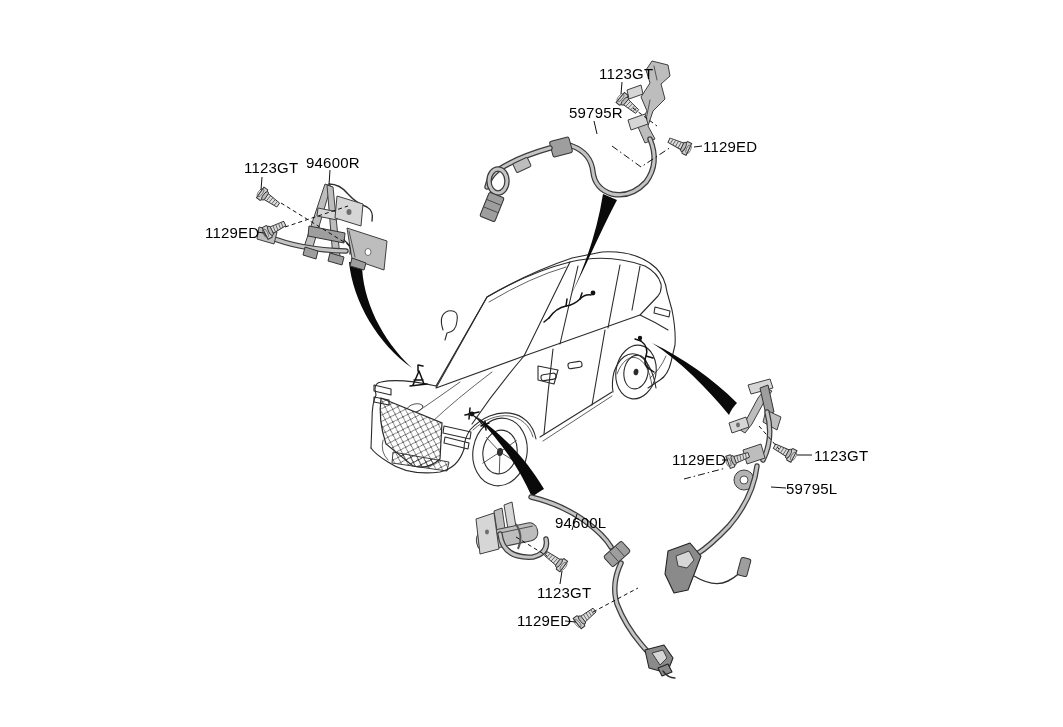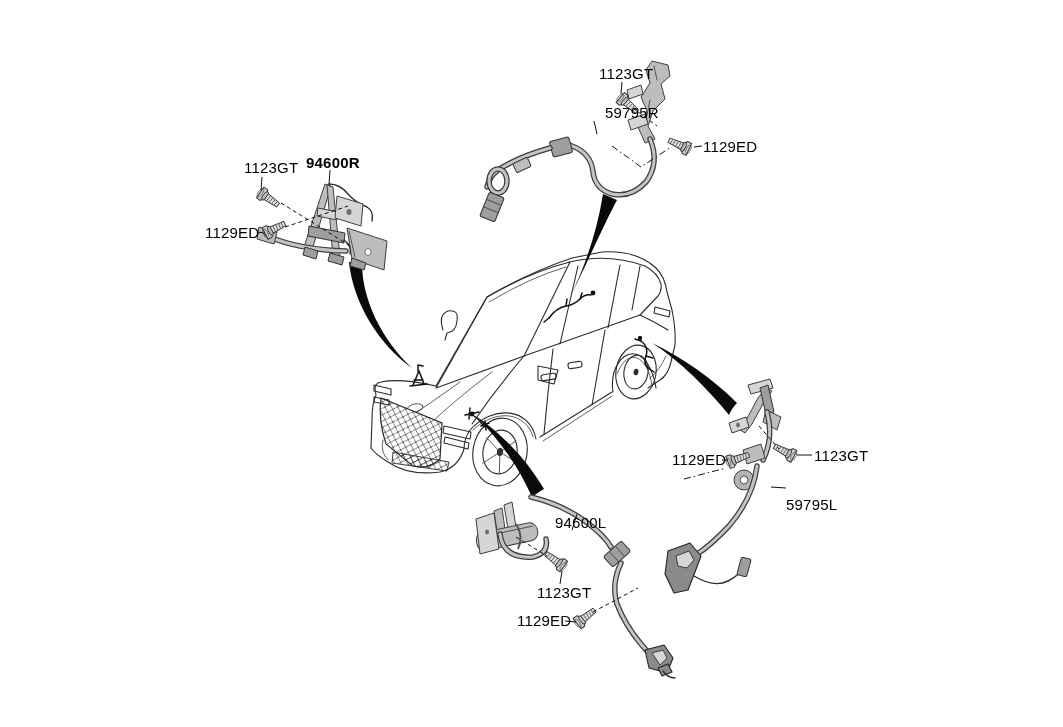--- a/index.html
+++ b/index.html
@@ -264,28 +264,28 @@
     <path class="dash" d="M281,203 L352,247"></path>
     <path class="dash" d="M285,227 L348,206"></path>
     <path class="dash" d="M516,537 L547,556"></path>
     <path class="dash" d="M593,612 L638,588"></path>
     <path class="dash" d="M759,426 L779,449"></path>
     <path class="dashdot" d="M684,479 L726,468"></path>
   </g>
 </svg>
 
 <div class="part-label" style="left:599px;top:66px;">1123GT</div>
-<div class="part-label" style="left:569px;top:105px;margin-left:36px;">59795R</div>
+<div class="part-label" style="left:569px;top:105px;">59795R</div>
 <div class="part-label" style="left:703px;top:139px;">1129ED</div>
 
 <div class="part-label" style="left:244px;top:160px;">1123GT</div>
-<div class="part-label" style="left:306px;top:155px;font-weight:bold;">94600R</div>
+<div class="part-label" style="left:306px;top:155px;">94600R</div>
 <div class="part-label" style="left:205px;top:225px;">1129ED</div>
 
 <div class="part-label" style="left:555px;top:499px;margin-top:16px;">94600L</div>
 <div class="part-label" style="left:537px;top:585px;">1123GT</div>
 <div class="part-label" style="left:517px;top:613px;">1129ED</div>
 
 <div class="part-label" style="left:672px;top:452px;">1129ED</div>
 <div class="part-label" style="left:814px;top:448px;">1123GT</div>
-<div class="part-label" style="left:786px;top:481px;margin-top:16px;">59795L</div>
+<div class="part-label" style="left:786px;top:481px;">59795L</div>
 
 </div>
 
 </body></html>

